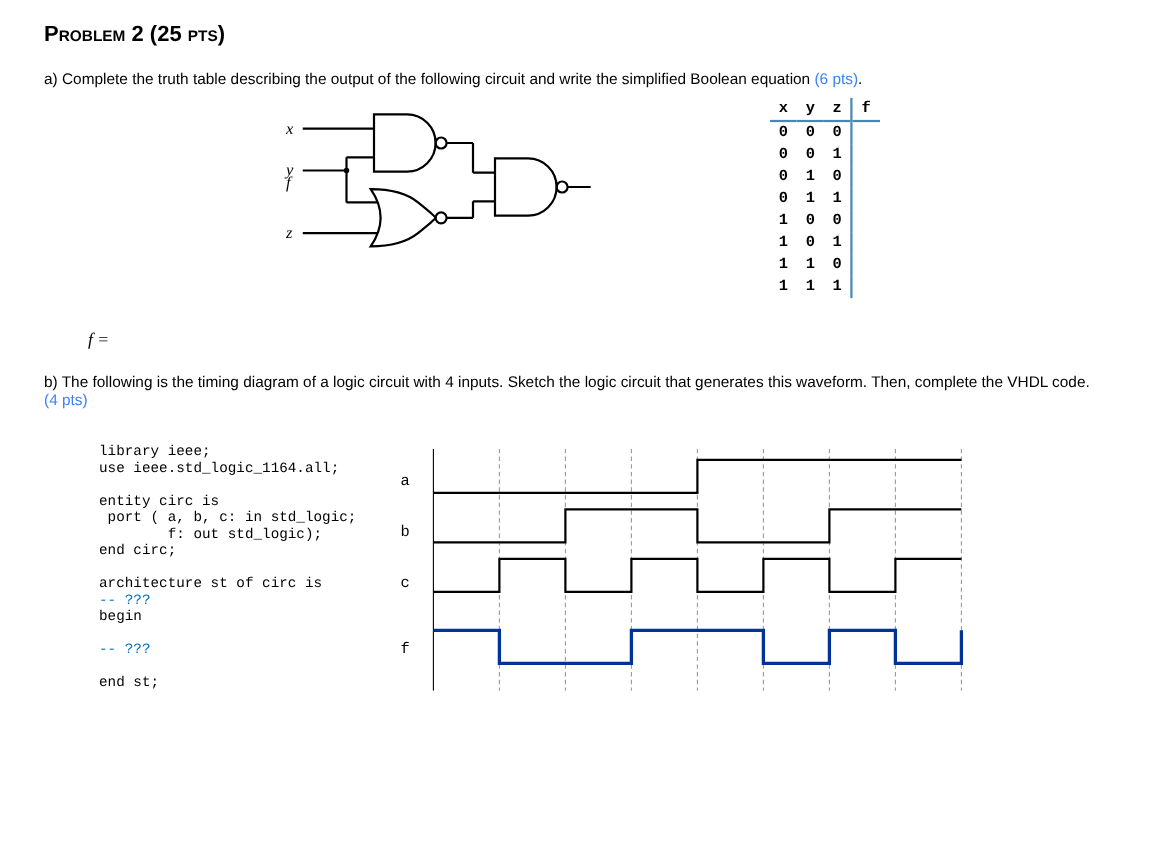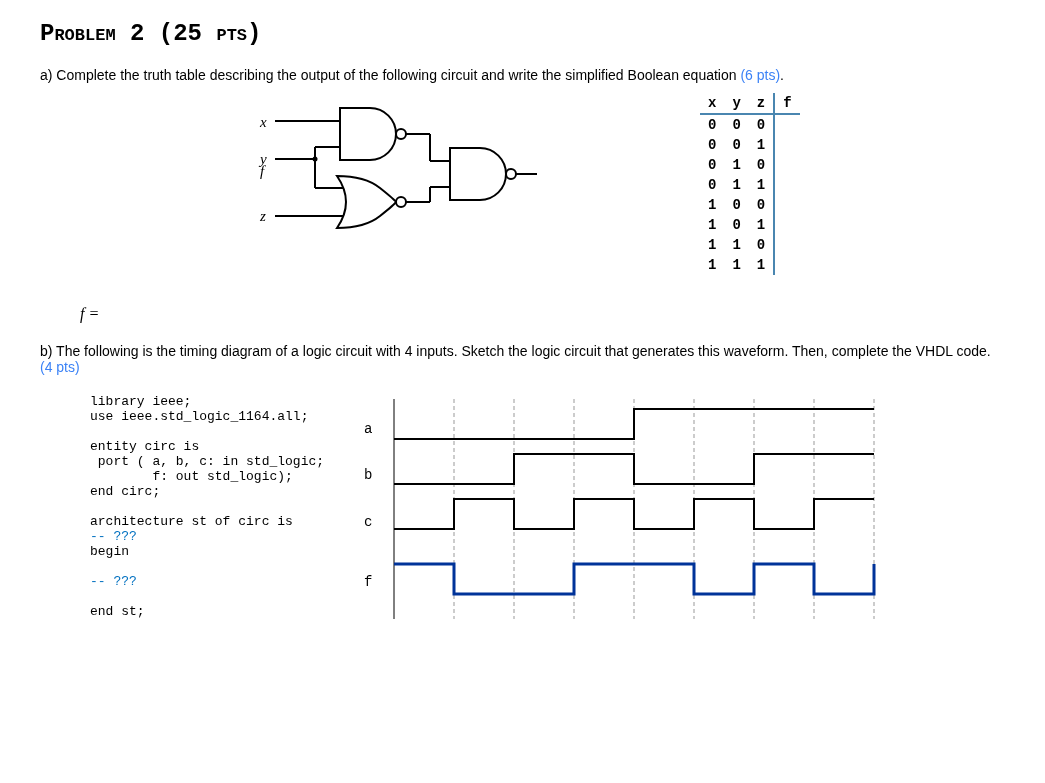--- a/index.html
+++ b/index.html
@@ -5,23 +5,23 @@
     body {
       font-family: Arial, sans-serif;
       font-size: 14px;
       padding: 20px 40px;
       margin: 0;
       color: #000;
     }
     .problem-title {
       font-variant: small-caps;
       font-weight: bold;
-      font-size: 24px;
+      font-size: 20px;
       margin-bottom: 20px;
-      font-family: Liberation Mono, monospace;
+      font-family: Liberation Sans, sans-serif;
     }
     .part {
       margin-bottom: 20px;
     }
     .pts {
       color: #3b82f6;
     }
     .part-a-content {
       display: flex;
       align-items: flex-start;
@@ -67,21 +67,21 @@
     .equation {
       font-style: italic;
       font-family: 'Times New Roman', serif;
       font-size: 16px;
       margin: 30px 0 20px 40px;
     }
     .part-b-content {
       display: flex;
       gap: 40px;
       align-items: flex-start;
-      margin-top: 19px;
+      margin-top: 32px;
     }
     .vhdl-code {
       font-family: 'Courier New', monospace;
       font-size: 13px;
       white-space: pre;
       margin-left: 50px;
     }
     .vhdl-comment {
       color: #0070c0;
     }

